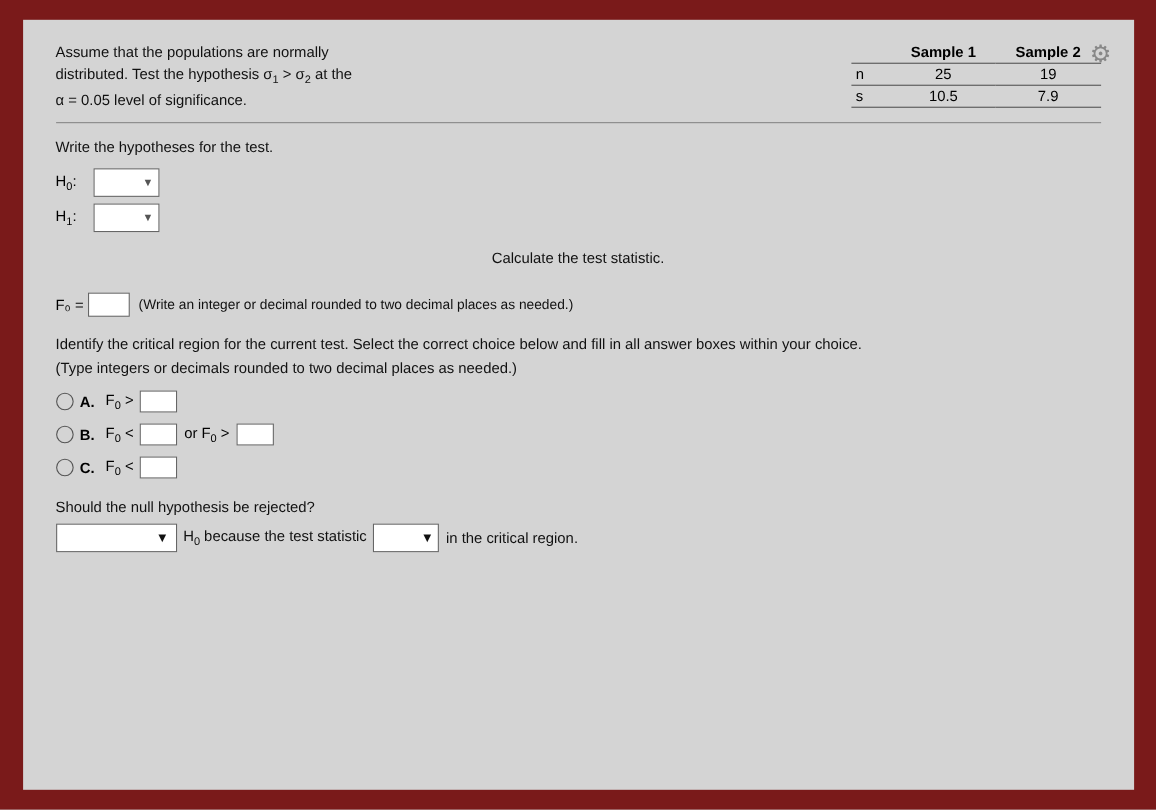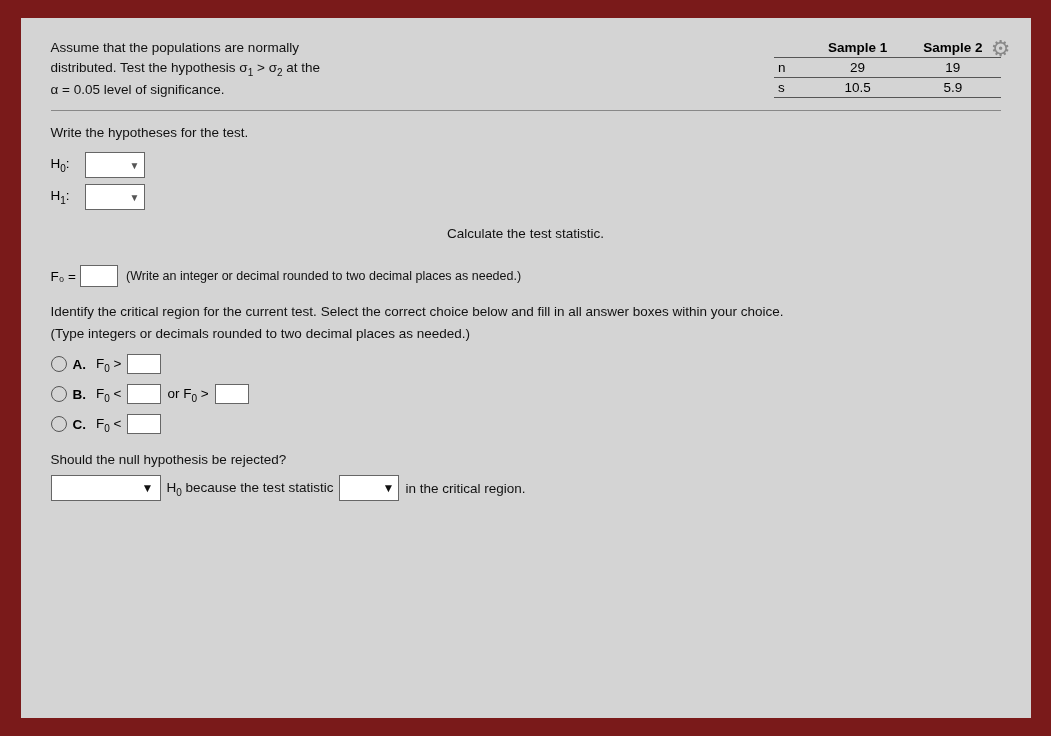--- a/index.html
+++ b/index.html
@@ -262,27 +262,27 @@
         <thead>
           <tr>
             <th></th>
             <th>Sample 1</th>
             <th>Sample 2</th>
           </tr>
         </thead>
         <tbody>
           <tr>
             <td>n</td>
-            <td>29</td>
+            <td>25</td>
             <td>19</td>
           </tr>
           <tr>
             <td>s</td>
             <td>10.5</td>
-            <td>5.9</td>
+            <td>7.9</td>
           </tr>
         </tbody>
       </table>
     </div>
   </div>
 
   <hr class="divider">
 
   <div>
     <div class="section-label">Write the hypotheses for the test.</div>

